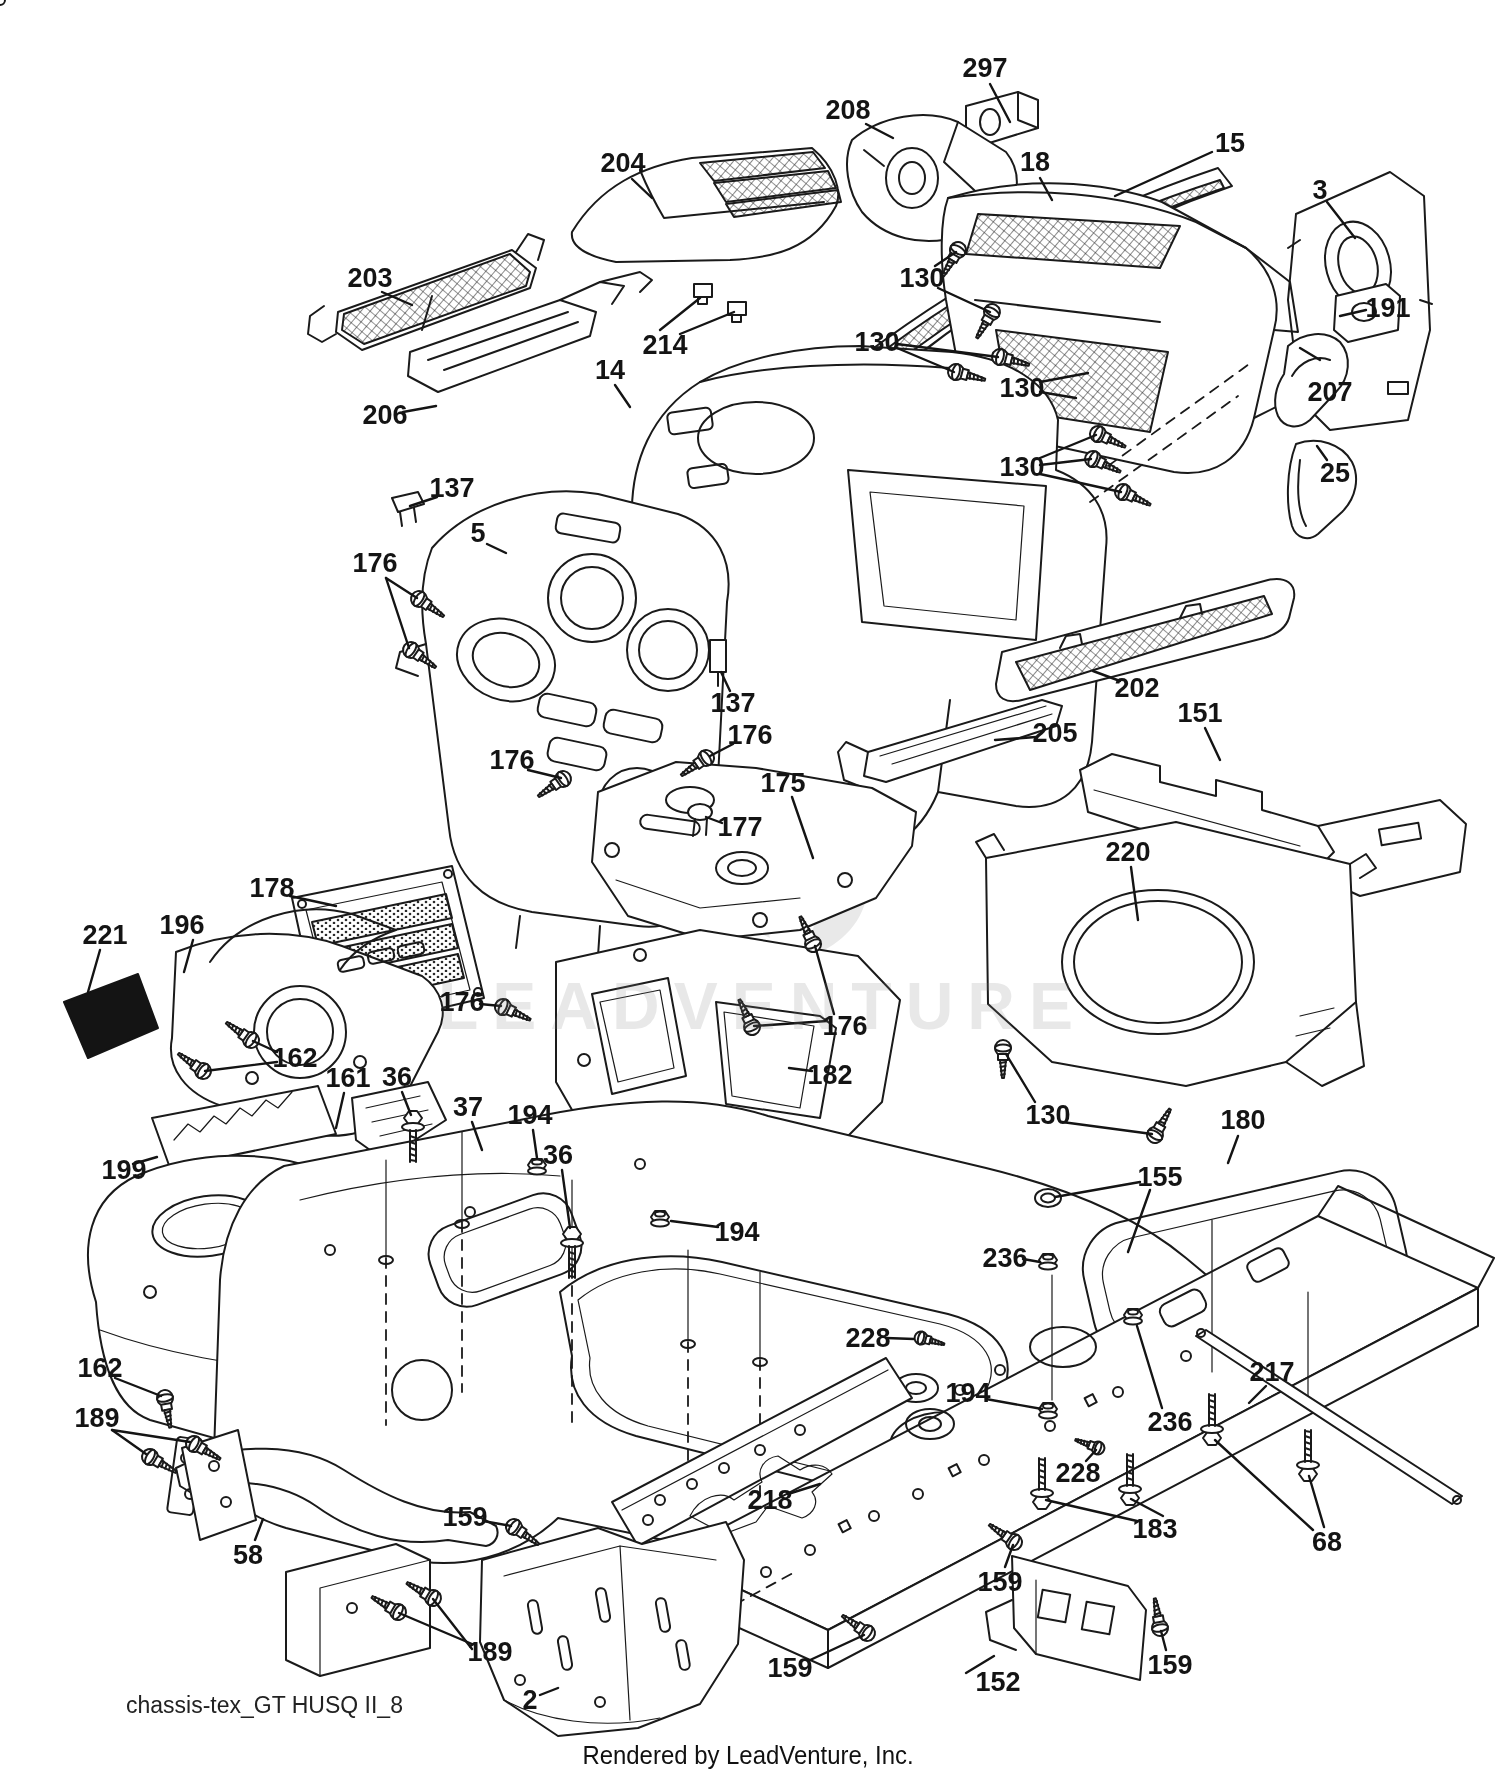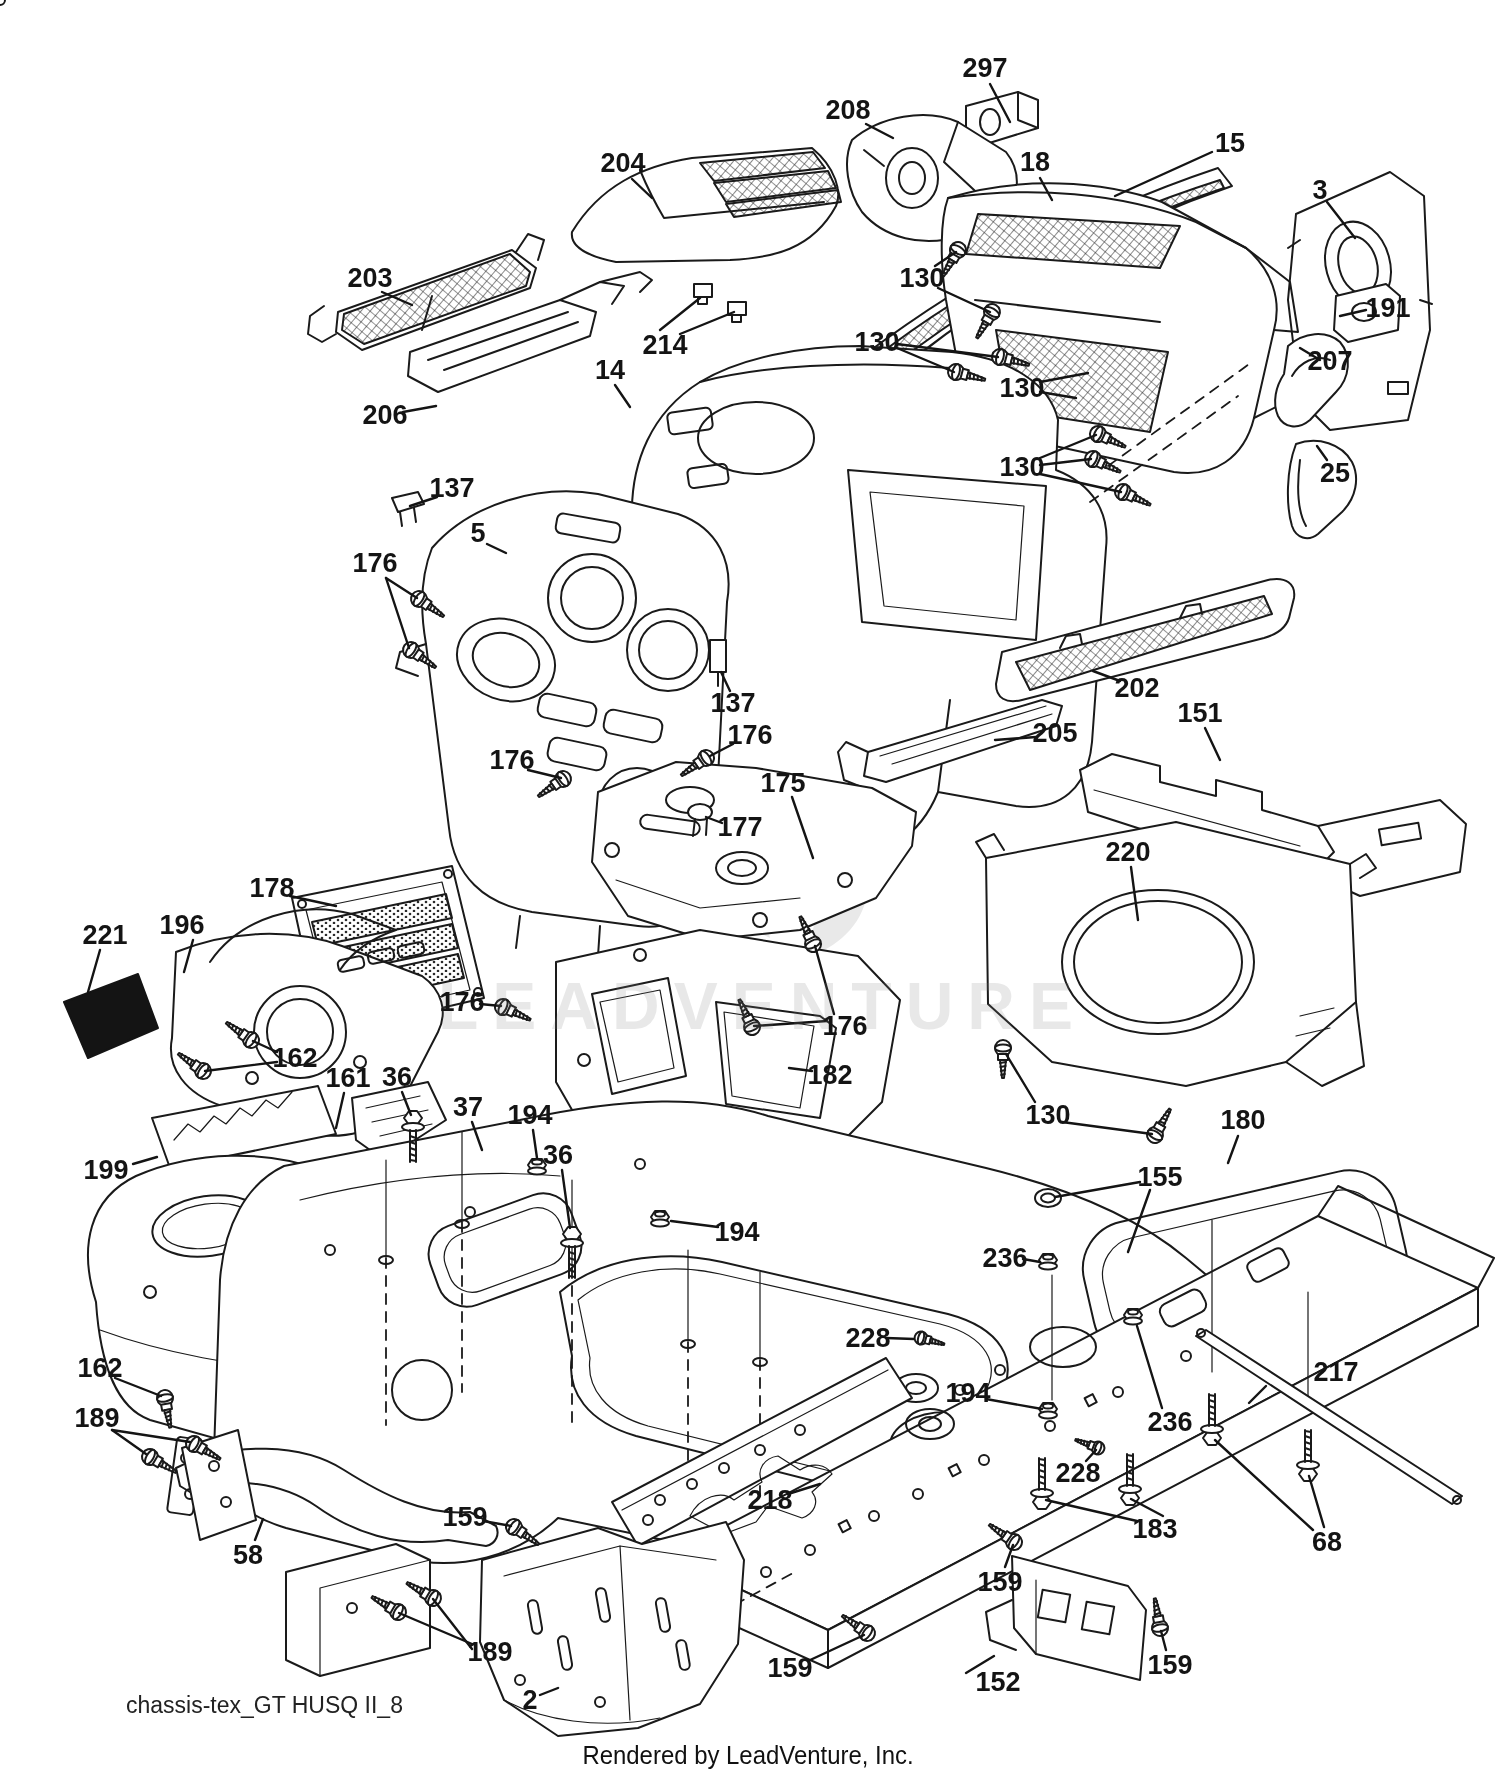--- a/index.html
+++ b/index.html
@@ -563,21 +563,21 @@
       <div class="plabel" style="left: 623px; top: 163px;">204</div>
       <div class="plabel" style="left: 370px; top: 278px;">203</div>
       <div class="plabel" style="left: 665px; top: 345px;">214</div>
       <div class="plabel" style="left: 610px; top: 370px;">14</div>
       <div class="plabel" style="left: 385px; top: 415px;">206</div>
       <div class="plabel" style="left: 922px; top: 278px;">130</div>
       <div class="plabel" style="left: 877px; top: 342px;">130</div>
       <div class="plabel" style="left: 1022px; top: 388px;">130</div>
       <div class="plabel" style="left: 1022px; top: 467px;">130</div>
       <div class="plabel" style="left: 1388px; top: 308px;">191</div>
-      <div class="plabel" style="left: 1330px; top: 361px; text-align: center;">207</div>
+      <div class="plabel" style="left: 1330px; top: 392px; text-align: center;">207</div>
       <div class="plabel" style="left: 1335px; top: 473px;">25</div>
       <div class="plabel" style="left: 452px; top: 488px;">137</div>
       <div class="plabel" style="left: 478px; top: 533px;">5</div>
       <div class="plabel" style="left: 375px; top: 563px;">176</div>
       <div class="plabel" style="left: 733px; top: 703px;">137</div>
       <div class="plabel" style="left: 750px; top: 735px;">176</div>
       <div class="plabel" style="left: 512px; top: 760px;">176</div>
       <div class="plabel" style="left: 1137px; top: 688px;">202</div>
       <div class="plabel" style="left: 1200px; top: 713px;">151</div>
       <div class="plabel" style="left: 1055px; top: 733px;">205</div>
@@ -589,30 +589,30 @@
       <div class="plabel" style="left: 182px; top: 925px;">196</div>
       <div class="plabel" style="left: 462px; top: 1002px;">176</div>
       <div class="plabel" style="left: 845px; top: 1026px;">176</div>
       <div class="plabel" style="left: 295px; top: 1058px;">162</div>
       <div class="plabel" style="left: 348px; top: 1078px;">161</div>
       <div class="plabel" style="left: 397px; top: 1077px;">36</div>
       <div class="plabel" style="left: 830px; top: 1075px;">182</div>
       <div class="plabel" style="left: 468px; top: 1107px;">37</div>
       <div class="plabel" style="left: 530px; top: 1115px;">194</div>
       <div class="plabel" style="left: 558px; top: 1155px;">36</div>
-      <div class="plabel" style="left: 106px; top: 1170px;">199</div>
+      <div class="plabel" style="left: 124px; top: 1170px;">199</div>
       <div class="plabel" style="left: 737px; top: 1232px;">194</div>
       <div class="plabel" style="left: 1048px; top: 1115px;">130</div>
       <div class="plabel" style="left: 1243px; top: 1120px;">180</div>
       <div class="plabel" style="left: 1160px; top: 1177px;">155</div>
       <div class="plabel" style="left: 1005px; top: 1258px;">236</div>
       <div class="plabel" style="left: 868px; top: 1338px;">228</div>
       <div class="plabel" style="left: 968px; top: 1393px;">194</div>
       <div class="plabel" style="left: 1170px; top: 1422px;">236</div>
-      <div class="plabel" style="left: 1336px; top: 1372px;">217</div>
+      <div class="plabel" style="left: 1272px; top: 1372px;">217</div>
       <div class="plabel" style="left: 100px; top: 1368px;">162</div>
       <div class="plabel" style="left: 97px; top: 1418px;">189</div>
       <div class="plabel" style="left: 770px; top: 1500px;">218</div>
       <div class="plabel" style="left: 1078px; top: 1473px;">228</div>
       <div class="plabel" style="left: 1155px; top: 1529px;">183</div>
       <div class="plabel" style="left: 1327px; top: 1542px;">68</div>
       <div class="plabel" style="left: 248px; top: 1555px;">58</div>
       <div class="plabel" style="left: 465px; top: 1517px;">159</div>
       <div class="plabel" style="left: 490px; top: 1652px;">189</div>
       <div class="plabel" style="left: 530px; top: 1700px;">2</div>

